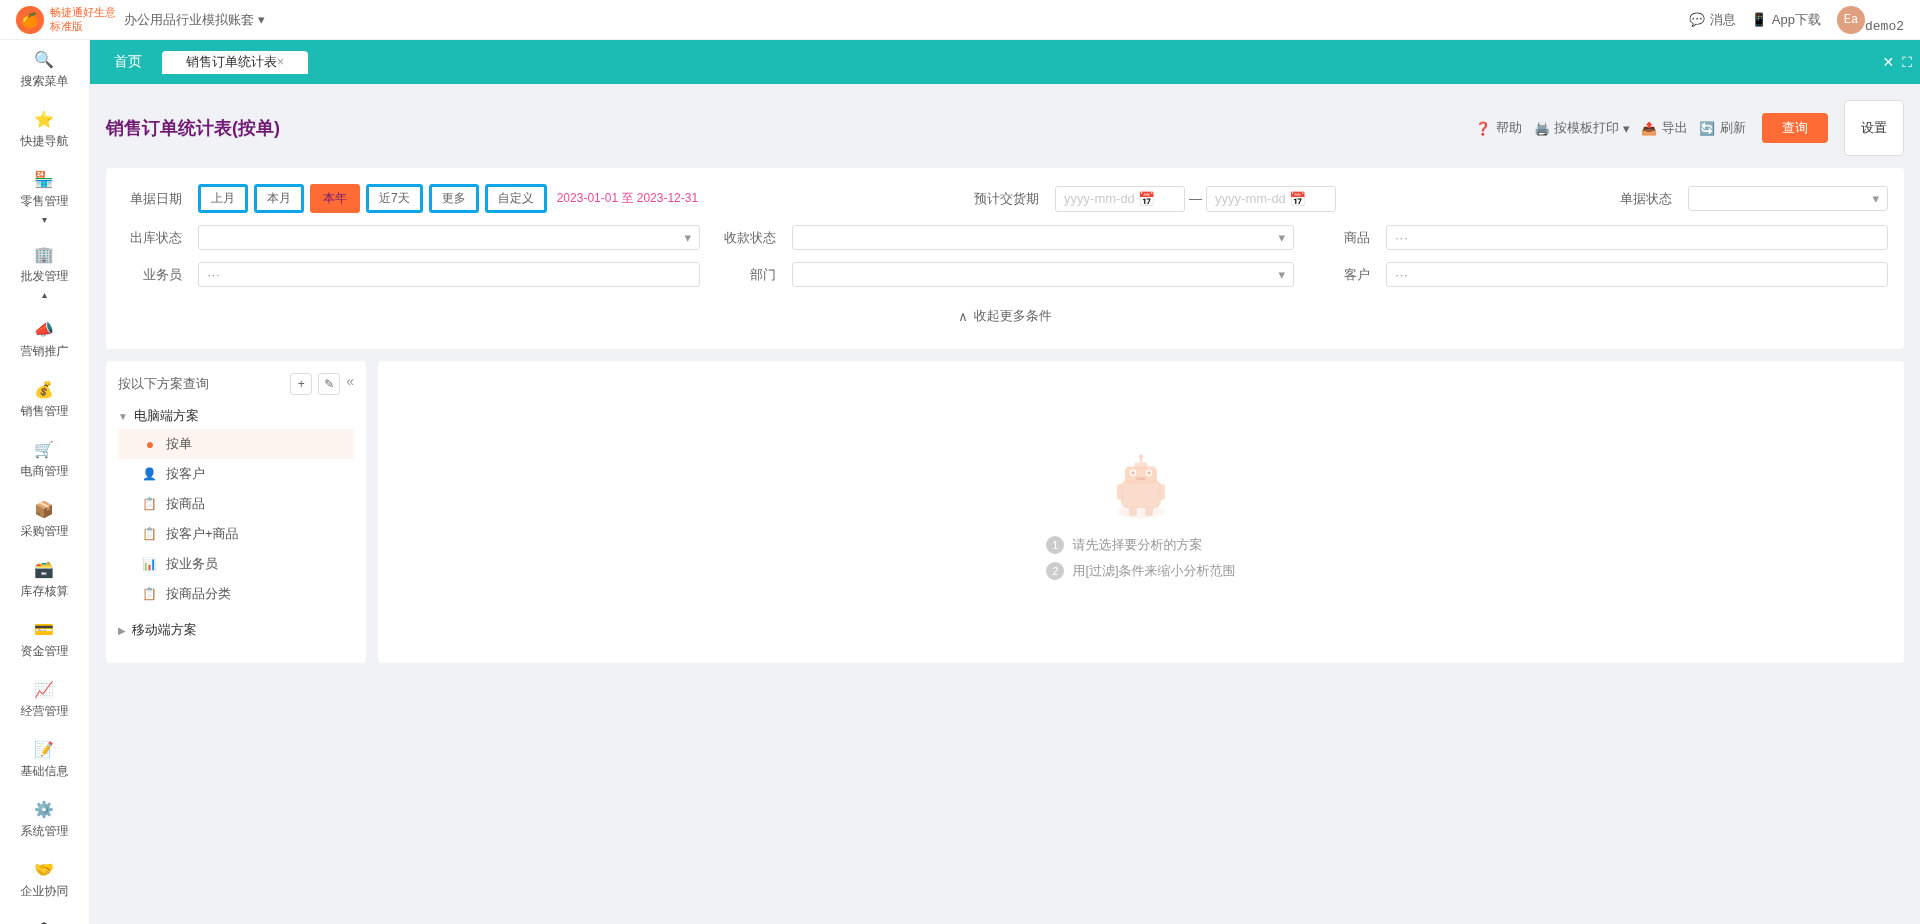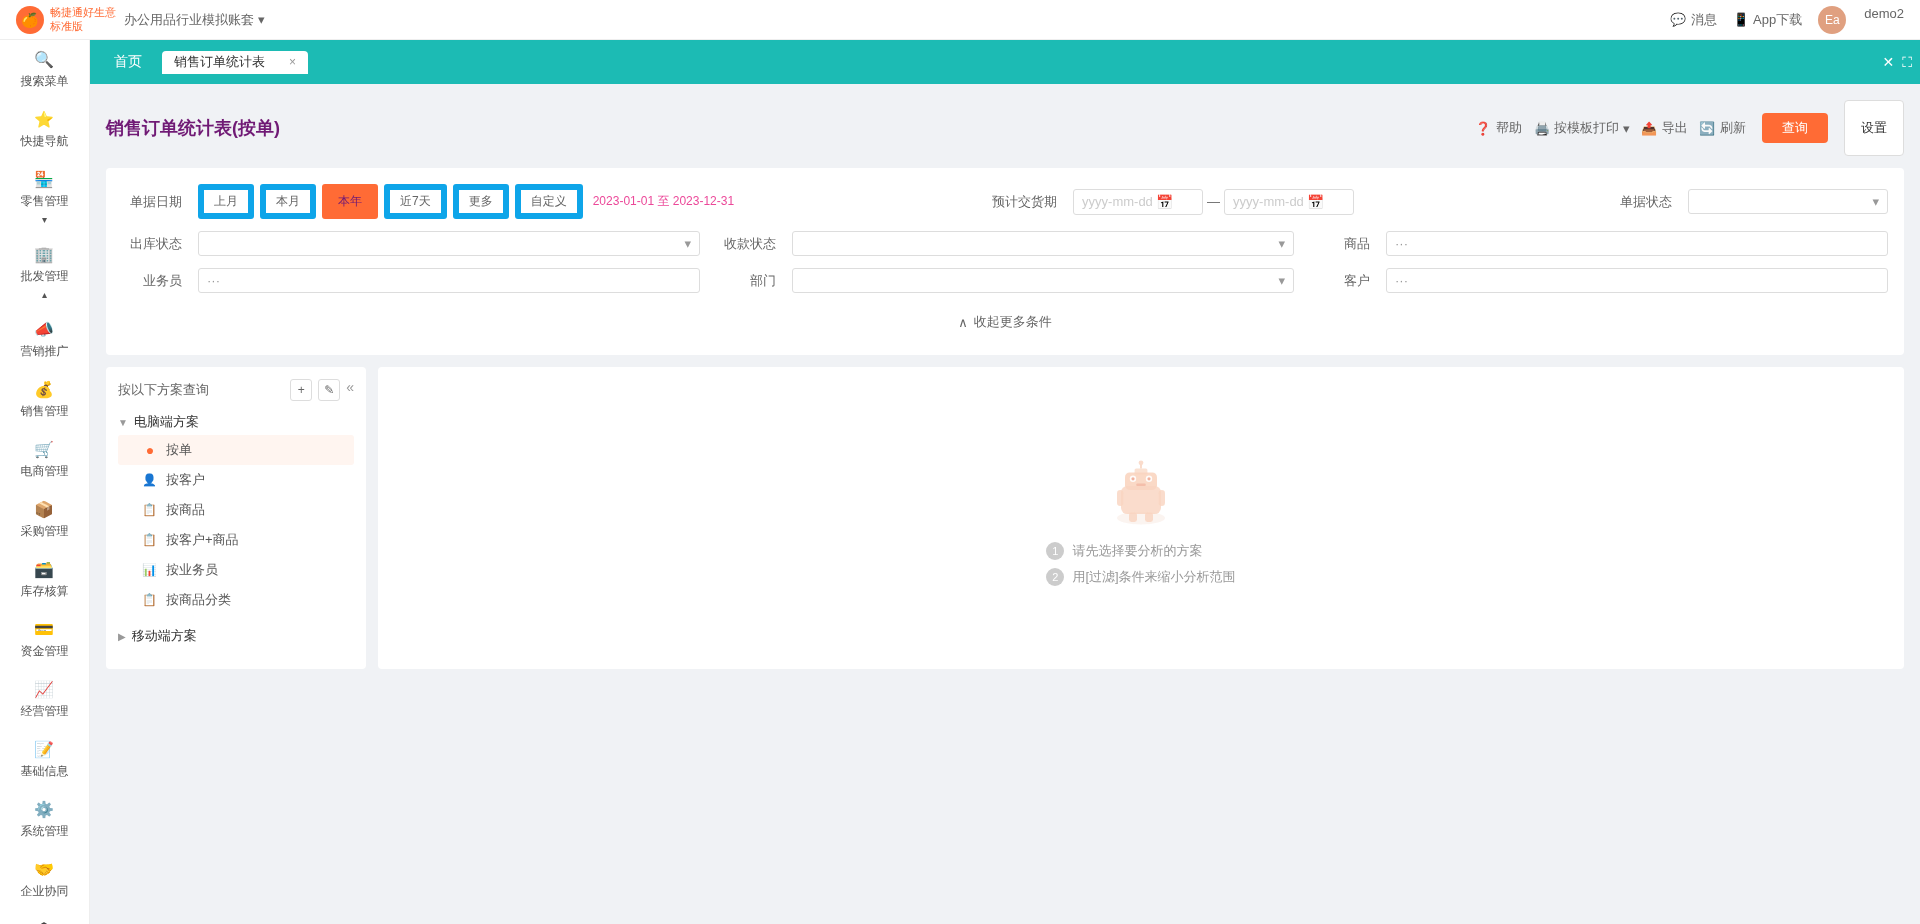--- a/index.html
+++ b/index.html
@@ -24,42 +24,42 @@
     .sidebar-item { display: flex; flex-direction: column; align-items: center; justify-content: center; padding: 10px 4px; cursor: pointer; color: #555; font-size: 12px; gap: 4px; }
     .sidebar-item .item-icon { font-size: 16px; }
     .sidebar-divider { height: 1px; background: #eee; margin: 0 8px; }
 
     
     .content-area { flex: 1; display: flex; flex-direction: column; overflow: hidden; }
 
     
     .tab-bar { height: 44px; background: #1CBBB4; display: flex; align-items: center; padding: 0 8px; gap: 0; flex-shrink: 0; }
     .tab-home { padding: 0 16px; height: 44px; display: flex; align-items: center; color: #fff; font-size: 14px; cursor: pointer; justify-content: flex-end; }
-    .tab-item { padding: 0 12px; height: 23px; background: #fff; border-radius: 4px 4px 0 0; display: flex; align-items: center; color: #333; font-size: 13px; gap: 24px; margin-left: 4px; cursor: pointer; }
+    .tab-item { padding: 0 24px; height: 23px; background: #fff; border-radius: 4px 4px 0 0; display: flex; align-items: center; color: #333; font-size: 13px; gap: 0; margin-left: 4px; cursor: pointer; }
     .tab-close { color: #999; font-size: 12px; cursor: pointer; }
     .tab-bar-spacer { flex: 1; }
     .tab-bar-actions { display: flex; align-items: center; gap: 8px; color: #fff; font-size: 18px; }
     .tab-bar-actions span { cursor: pointer; }
 
     
     .page-content { flex: 1; overflow-y: auto; padding: 16px; background: #f0f2f5; }
 
     
     .page-header { display: flex; align-items: center; justify-content: space-between; margin-bottom: 12px; }
     .page-title { font-size: 18px; font-weight: bold; color: #701a75; }
     .page-actions { display: flex; align-items: center; gap: 12px; font-size: 13px; color: #666; }
     .page-actions span { display: flex; align-items: center; gap: 4px; cursor: pointer; }
     .btn-query { background: #ff6b35; color: #fff; border: none; padding: 6px 20px; border-radius: 4px; cursor: pointer; font-size: 13px; }
     .btn-settings { background: #fff; color: #333; border: 1px solid #ddd; padding: 18px 16px; border-radius: 4px; cursor: pointer; font-size: 13px; }
 
     
     .filter-panel { background: #fff; border-radius: 4px; padding: 16px; margin-bottom: 12px; }
     .filter-row { display: flex; align-items: center; gap: 16px; margin-bottom: 12px; }
     .date-shortcuts { display: flex; align-items: center; gap: 6px; }
-    .date-btn { padding: 3px 10px; border: 6px solid #0ea5e9; border-radius: 3px; cursor: pointer; font-size: 12px; color: #666; background: #fff; }
+    .date-btn { padding: 3px 10px; border: 3px solid #0ea5e9; border-radius: 3px; cursor: pointer; font-size: 12px; color: #666; background: #fff; }
     .date-btn.active { background: #ff6b35; color: #701a75; border-color: #ff6b35; }
     .date-range-text { font-size: 12px; color: #ec4899; margin-left: 4px; }
     .filter-select { border: 1px solid #ddd; border-radius: 3px; padding: 4px 8px; font-size: 13px; color: #333; display: flex; align-items: center; gap: 4px; min-width: 180px; flex: 1; cursor: pointer; }
     .filter-select-arrow { color: #999; margin-left: auto; }
     .date-input-group { display: flex; align-items: center; gap: 4px; }
     .date-input { border: 1px solid #ddd; border-radius: 3px; padding: 4px 8px; font-size: 13px; color: #ccc; display: flex; align-items: center; gap: 4px; min-width: 130px; }
     .date-icon { color: #ff6b35; font-size: 14px; }
     .date-sep { color: #666; }
     .filter-more-btn { display: flex; align-items: center; justify-content: center; gap: 6px; color: #666; font-size: 13px; cursor: pointer; padding: 8px 0; }
     .filter-ellipsis { color: #999; cursor: pointer; }
@@ -118,21 +118,21 @@
   </div>
   <div class="top-bar-right">
     <span>
       <span>💬</span>
       <span>消息</span>
     </span>
     <span>
       <span>📱</span>
       <span>App下载</span>
     </span>
-    <span style="display:flex;align-items:flex-start;gap:18px;">
+    <span style="display:flex;align-items:flex-end;gap:0;font-family:Liberation Mono, monospace;">
       <div class="user-avatar">
         <span>Ea</span>
       </div>
       <span>demo2</span>
     </span>
   </div>
 </div>
 
 <div class="main-layout">
 

